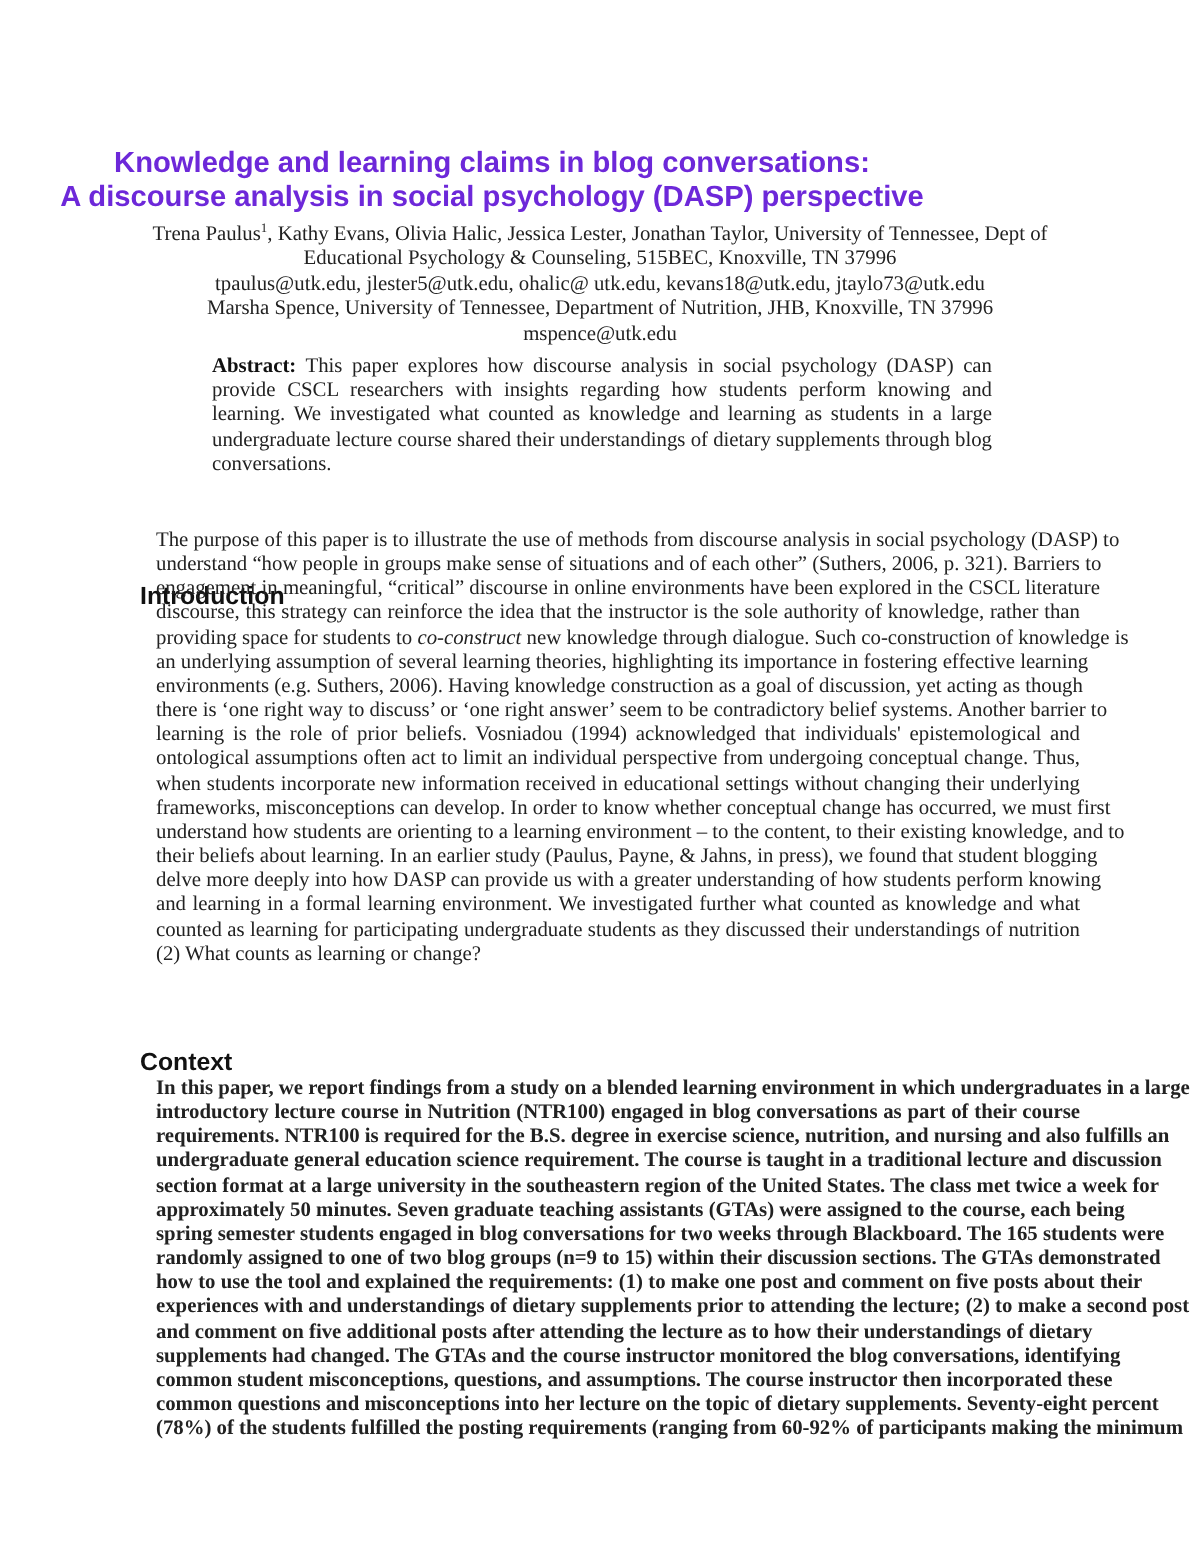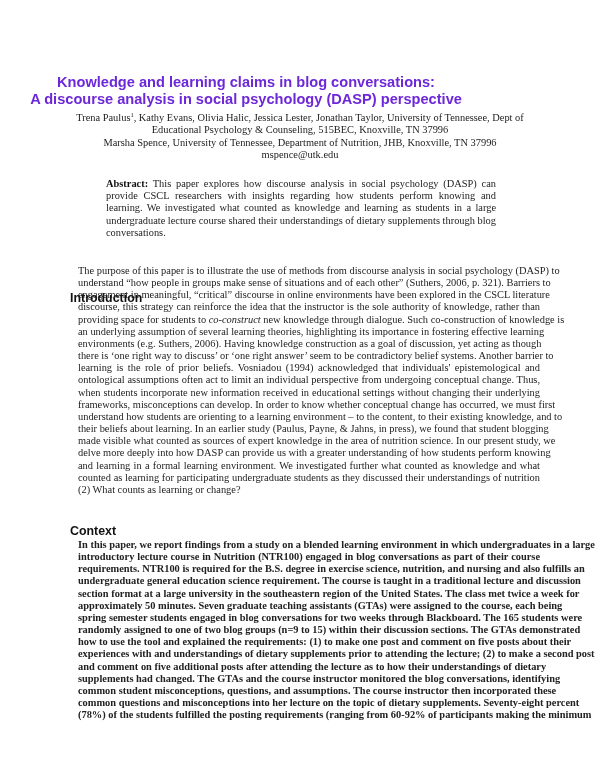--- a/index.html
+++ b/index.html
@@ -27,20 +27,21 @@
 <div class="page">
 
   <div class="title">
     <span class="line">Knowledge and learning claims in blog conversations:</span>
     <span class="line">A discourse analysis in social psychology (DASP) perspective</span>
   </div>
 
   <div class="authors">
     <span class="line"><span>Trena Paulus</span><sup>1</sup><span>, Kathy Evans, Olivia Halic, Jessica Lester, Jonathan Taylor, University of Tennessee, Dept of</span></span>
     <span class="line">Educational Psychology &amp; Counseling, 515BEC, Knoxville, TN 37996</span>
+    <span class="line">tpaulus@utk.edu, jlester5@utk.edu, ohalic@ utk.edu, kevans18@utk.edu, jtaylo73@utk.edu</span>
     <span class="line">Marsha Spence, University of Tennessee, Department of Nutrition, JHB, Knoxville, TN 37996</span>
     <span class="line">mspence@utk.edu</span>
   </div>
 
   <div class="abstract"><b>Abstract:</b><span> This paper explores how discourse analysis in social psychology (DASP) can provide CSCL researchers with insights regarding how students perform knowing and learning. We investigated what counted as knowledge and learning as students in a large undergraduate lecture course shared their understandings of dietary supplements through blog conversations.</span></div>
 
   <div class="section-heading" style="top:250px;margin-top:41px;">Introduction</div>
   <div class="body-text" style="top:265px;">
     <span class="line">The purpose of this paper is to illustrate the use of methods from discourse analysis in social psychology (DASP) to</span>
     <span class="line">understand “how people in groups make sense of situations and of each other” (Suthers, 2006, p. 321). Barriers to</span>
@@ -49,21 +50,20 @@
     <span class="line"><span>providing space for students to </span><i>co-construct</i><span> new knowledge through dialogue. Such co-construction of knowledge is</span></span>
     <span class="line">an underlying assumption of several learning theories, highlighting its importance in fostering effective learning</span>
     <span class="line">environments (e.g. Suthers, 2006). Having knowledge construction as a goal of discussion, yet acting as though</span>
     <span class="line">there is ‘one right way to discuss’ or ‘one right answer’ seem to be contradictory belief systems. Another barrier to</span>
     <span class="line">learning is the role of prior beliefs. Vosniadou (1994) acknowledged that individuals' epistemological and</span>
     <span class="line">ontological assumptions often act to limit an individual perspective from undergoing conceptual change.  Thus,</span>
     <span class="line">when students incorporate new information received in educational settings without changing their underlying</span>
     <span class="line">frameworks, misconceptions can develop. In order to know whether conceptual change has occurred, we must first</span>
     <span class="line">understand how students are orienting to a learning environment – to the content, to their existing knowledge, and to</span>
     <span class="line">their beliefs about learning. In an earlier study (Paulus, Payne, &amp; Jahns, in press), we found that student blogging</span>
-    <span class="line">made visible what counted as sources of expert knowledge in the area of nutrition science. In our present study, we</span>
     <span class="line">delve more deeply into how DASP can provide us with a greater understanding of how students perform knowing</span>
     <span class="line">and learning in a formal learning environment. We investigated further what counted as knowledge and what</span>
     <span class="line">counted as learning for participating undergraduate students as they discussed their understandings of nutrition</span>
     <span class="line last">(2) What counts as learning or change?</span>
   </div>
 
   <div class="section-heading" style="top:524px;">Context</div>
   <div class="body-text" style="top:539px;font-weight:bold;">
     <span class="line">In this paper, we report findings from a study on a blended learning environment in which undergraduates in a large</span>
     <span class="line">introductory lecture course in Nutrition (NTR100) engaged in blog conversations as part of their course</span>

